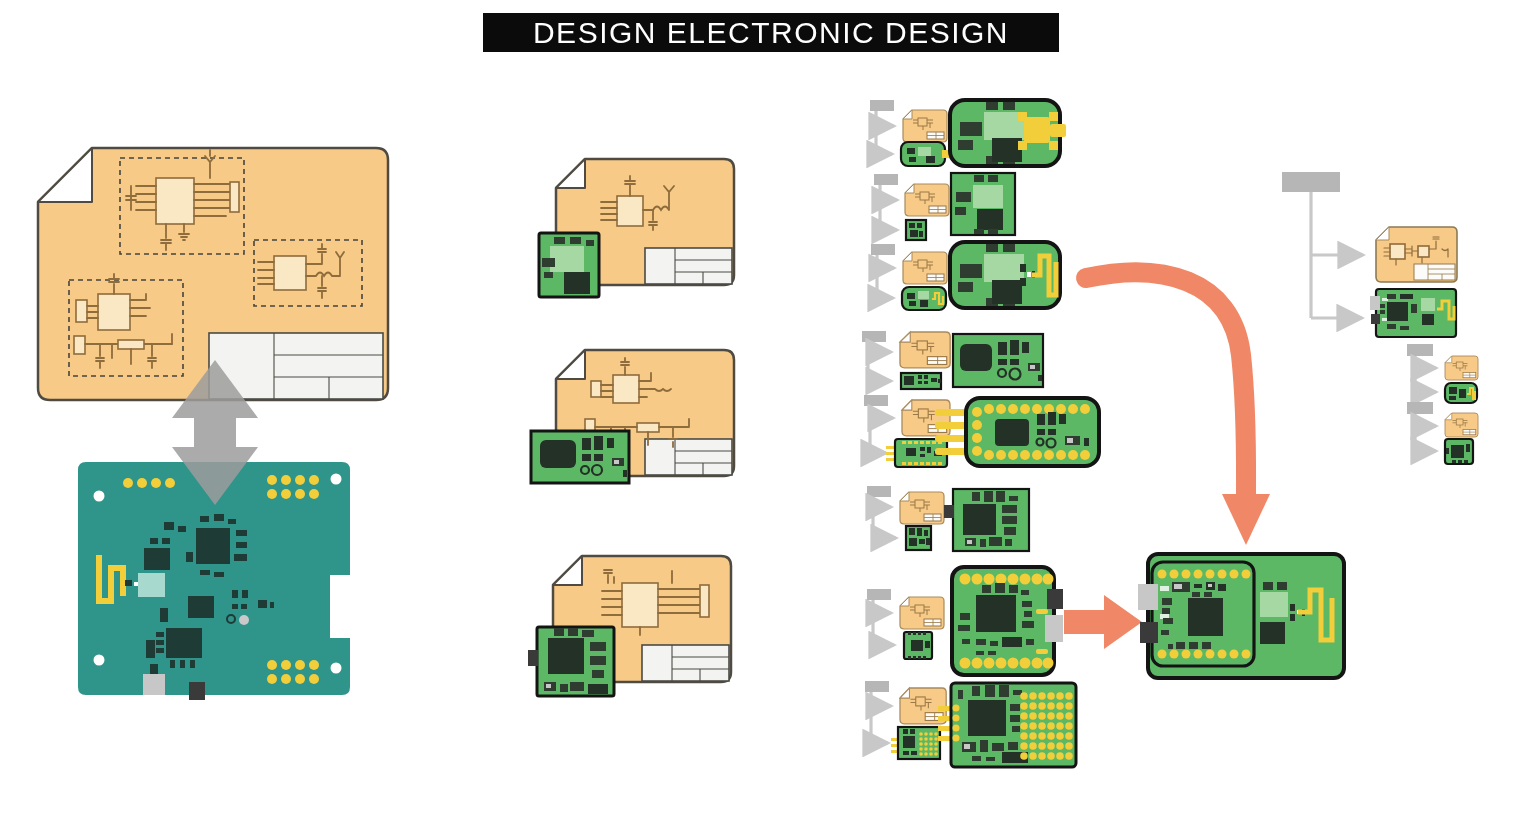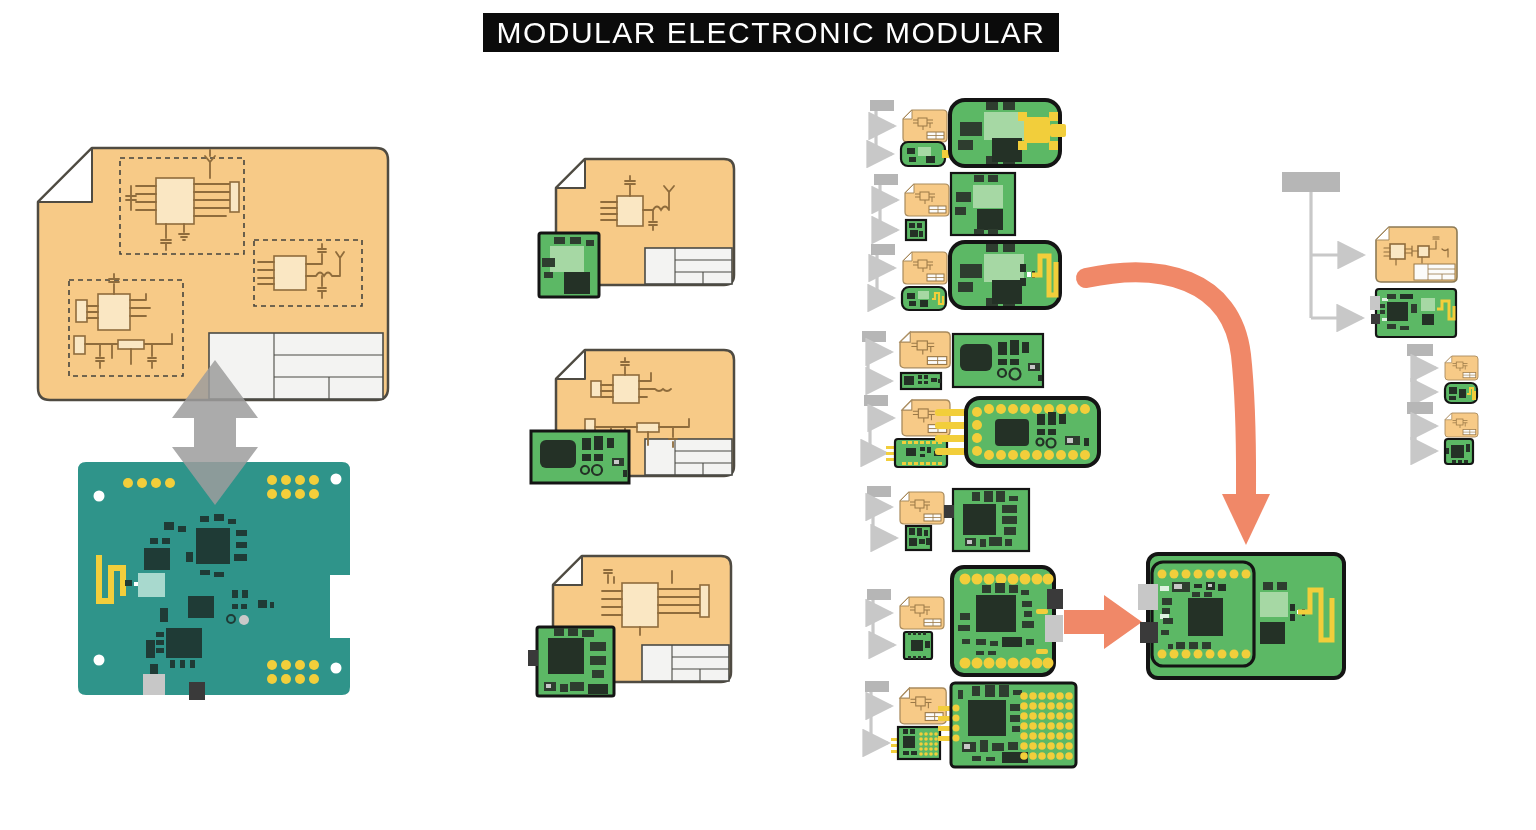--- a/index.html
+++ b/index.html
@@ -43,21 +43,21 @@
   .salmon{fill:#F08868}
   .salmonS{fill:none;stroke:#F08868;stroke-width:20;stroke-linecap:round}
   .grayArr{fill:#9C9C9C;opacity:.85}
 </style>
 </head>
 <body>
 
 <div class="stage">
 
   <div class="title">
-      <span>MODULAR ELECTRONIC MODULAR</span>
+      <span>DESIGN ELECTRONIC DESIGN</span>
     </div>
 
   <svg xmlns="http://www.w3.org/2000/svg" width="1536" height="830" viewBox="0 0 1536 830">
     <defs>
       <marker id="ah" markerWidth="9" markerHeight="9" refX="8" refY="4.5" orient="auto">
         <path d="M0,0 L9,4.5 L0,9 Z" fill="#C8C8C8"></path>
       </marker>
 
       <g id="miniCard">
         <path class="mcPaper" d="M9,0 H40 Q44,0 44,4 V28 Q44,32 40,32 H4 Q0,32 0,28 V9 Z"></path>

